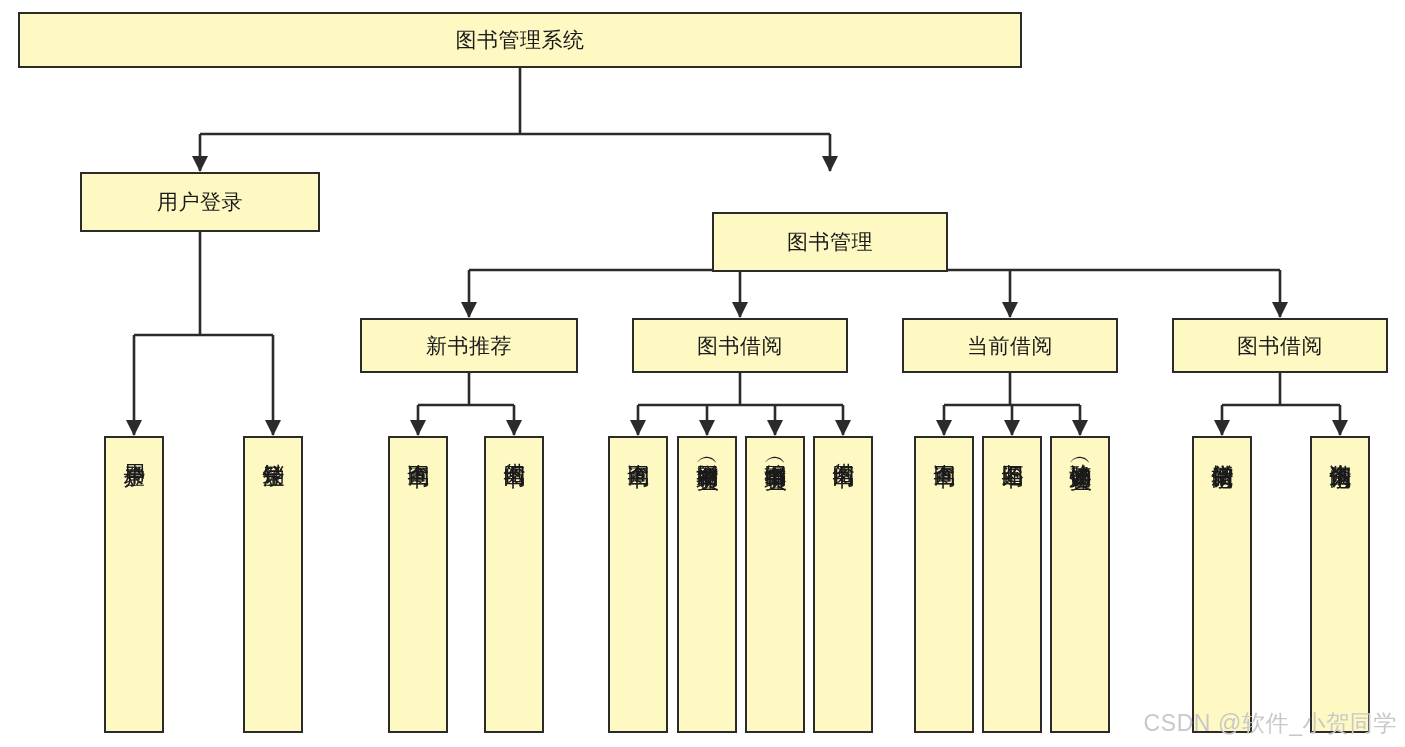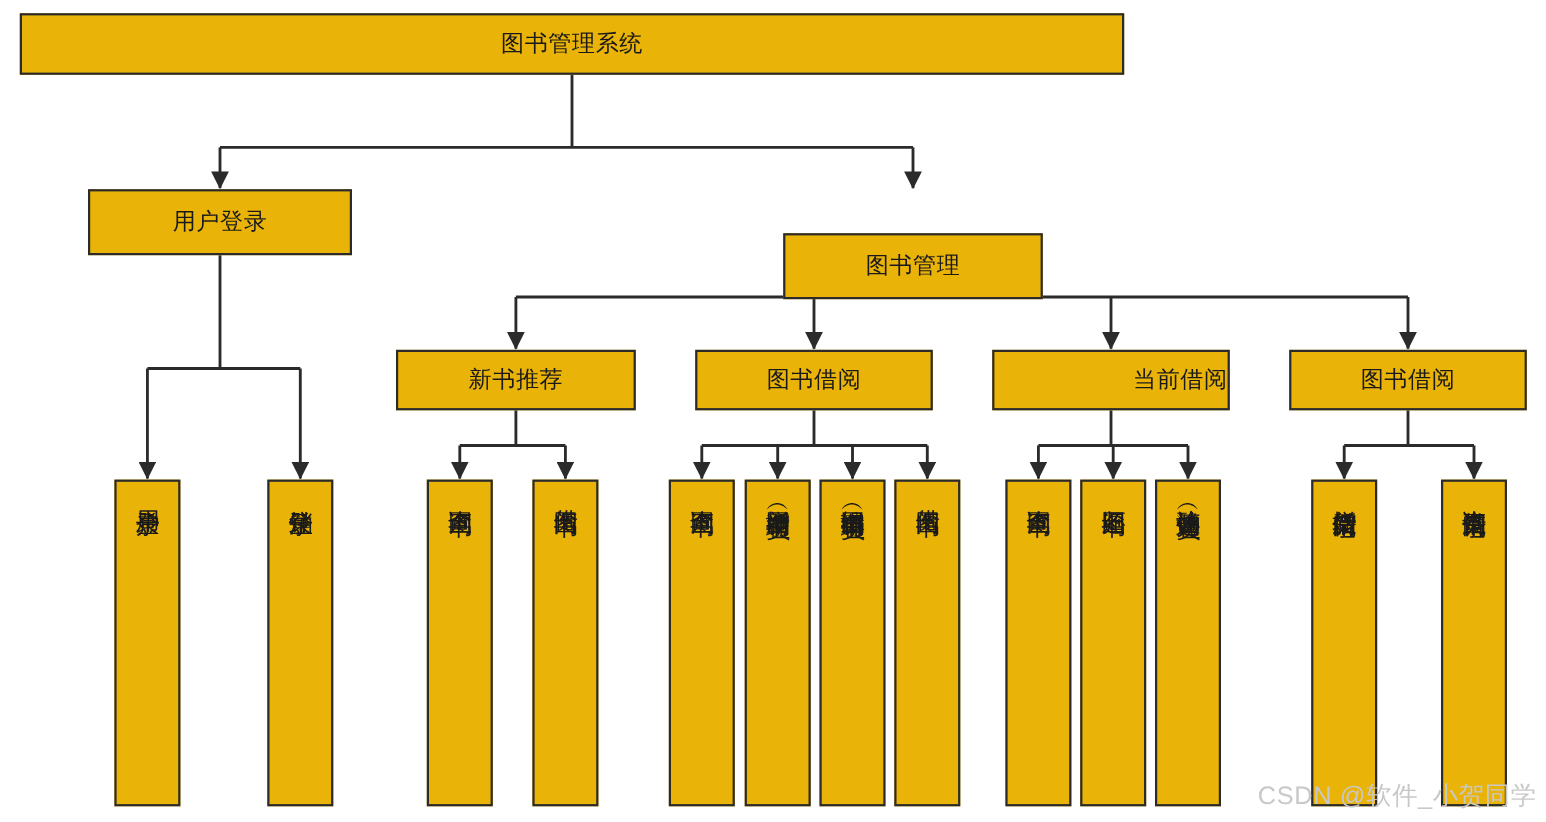--- a/index.html
+++ b/index.html
@@ -22,21 +22,21 @@
     position: absolute;
     left: 0;
     top: 0;
     width: 1405px;
     height: 747px;
     pointer-events: none;
   }
   .node {
     position: absolute;
     box-sizing: border-box;
-    background: #eab308;
+    background: #fef9c3;
     border: 2px solid #2b2b2b;
     display: flex;
     align-items: center;
     justify-content: center;
     z-index: 3;
   }
   .node .label {
     font-size: 21px;
     line-height: 1.12;
     letter-spacing: 0.5px;
@@ -126,21 +126,21 @@
   <div class="node" style="left: 712px; top: 172px; width: 236px; height: 60px; margin-top: 40px;">
     <span class="label">图书管理</span>
   </div>
 
   <div class="node" style="left: 632px; top: 318px; width: 216px; height: 55px;">
     <span class="label">图书借阅</span>
   </div>
   <div class="node" style="left: 360px; top: 318px; width: 218px; height: 55px;">
     <span class="label">新书推荐</span>
   </div>
-  <div class="node" style="left: 902px; top: 318px; width: 216px; height: 55px; justify-content: flex-end;">
+  <div class="node" style="left: 902px; top: 318px; width: 216px; height: 55px;">
     <span class="label">当前借阅</span>
   </div>
   <div class="node" style="left: 1172px; top: 318px; width: 216px; height: 55px;">
     <span class="label">图书借阅</span>
   </div>
 
   <div class="node vertical" style="left: 104px; top: 436px; width: 60px; height: 297px;">
     <span class="label">用户登录</span>
   </div>
   <div class="node vertical" style="left: 243px; top: 436px; width: 60px; height: 297px;">

